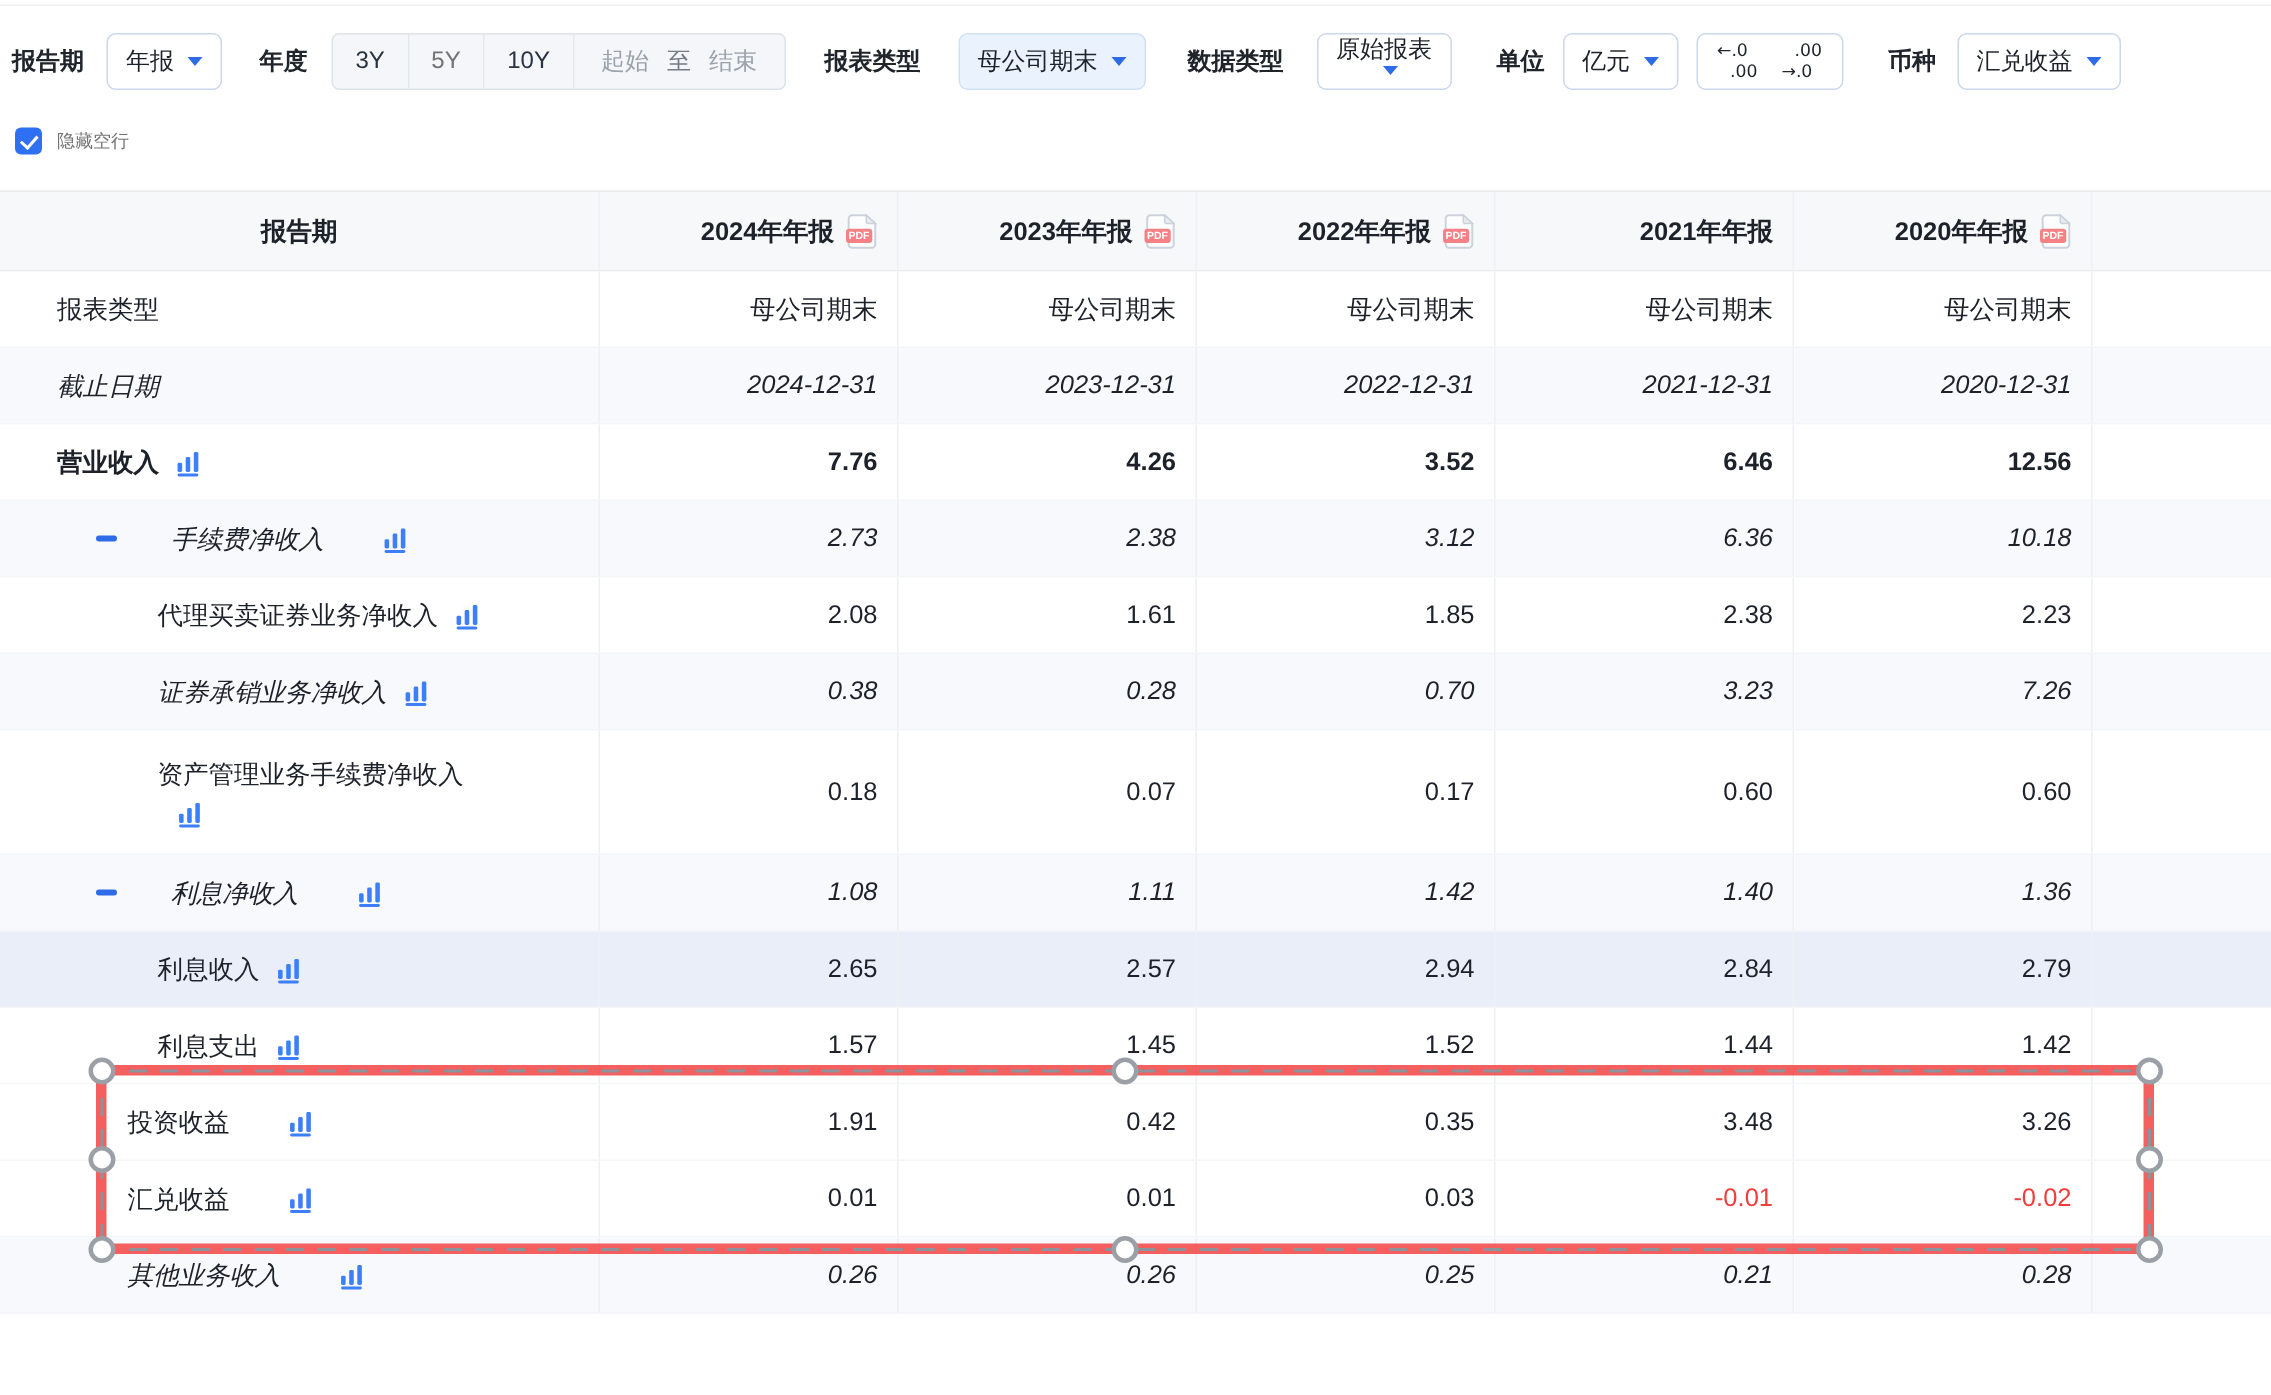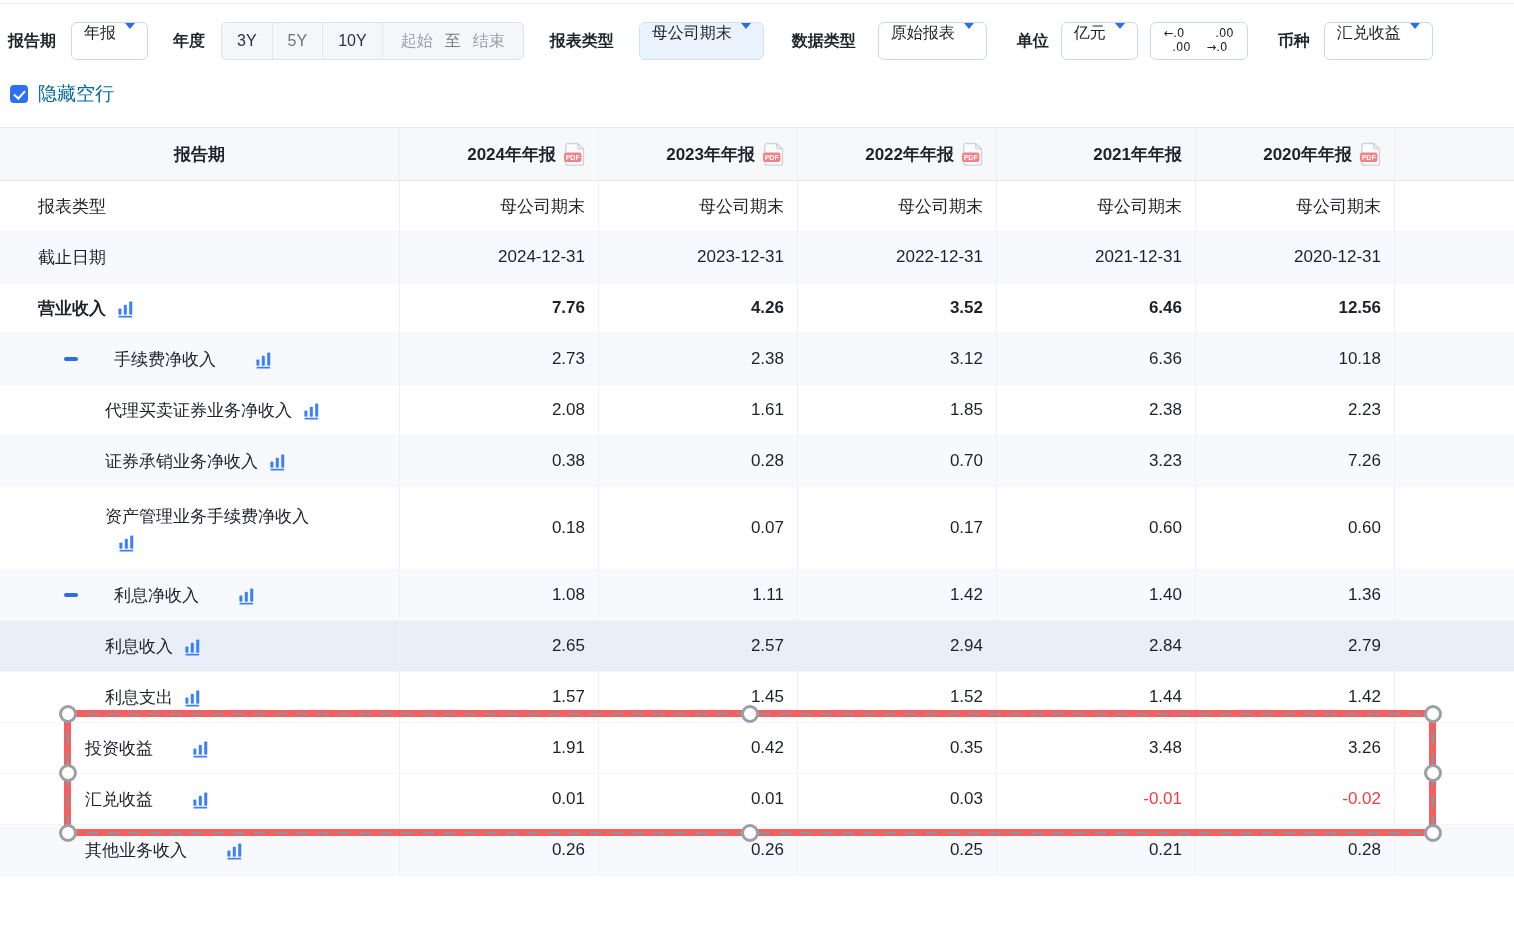--- a/index.html
+++ b/index.html
@@ -4,21 +4,21 @@
 <style>
   * { margin:0; padding:0; box-sizing:border-box; }
   html,body { width:1514px; height:930px; background:#fff; overflow:hidden;
     font-family:"Liberation Sans","DejaVu Sans",sans-serif; color:#1d2129; position:relative; }
 
   .top-line { height:1px; background:#eef0f3; margin-top:3px; }
 
   
   .toolbar { display:flex; align-items:center; height:42px; margin-top:16px; padding-left:8px; white-space:nowrap; }
   .tlabel { font-size:16px; font-weight:600; color:#20242b; }
-  .select { display:inline-flex; height:38px; border:1px solid #ccd7ea; border-radius:6px;
+  .select { display:inline-flex; align-items:center; height:38px; border:1px solid #ccd7ea; border-radius:6px;
     padding:0 12px; font-size:16px; background:#fff; cursor:pointer; }
   .select.blue { background:#eaf3fd; border-color:#cfe2f8; }
   .caret { width:0; height:0; border-left:5px solid transparent; border-right:5px solid transparent;
     border-top:6px solid #2e6be6; margin-left:9px; }
   .seg { display:inline-flex; align-items:stretch; height:38px; border:1px solid #dde3ea; border-radius:5px;
     background:#f4f6f9; overflow:hidden; }
   .seg-item { display:flex; align-items:center; padding:0 15px; font-size:16px; color:#2b3340;
     border-left:1px solid #e3e8ee; cursor:pointer; }
   .seg-item:first-child { border-left:none;text-align:right; }
   .seg-item.active { color:#737373; }
@@ -29,28 +29,28 @@
   .dec-btn { display:flex; flex-direction:column; font-size:11.5px; line-height:1.2; color:#20242b;
     width:27px; cursor:pointer; font-family:"DejaVu Sans",sans-serif; }
   .dec-btn .t { align-self:flex-start; } .dec-btn .b { align-self:flex-end; }
   .dec-btn.inc .t { align-self:flex-end; } .dec-btn.inc .b { align-self:flex-start; }
 
   
   .checkbox-row { display:flex; align-items:center; margin-top:22px; padding-left:10px; height:20px; gap:10px; }
   .checkbox { width:18px; height:18px; background:#2f6ff2; border-radius:4px; position:relative; cursor:pointer; flex:none; }
   .checkbox::after { content:""; position:absolute; left:6px; top:2.5px; width:5px; height:9px;
     border-right:2px solid #fff; border-bottom:2px solid #fff; transform:rotate(42deg); }
-  .cb-label { font-size:19px; color:#0369a1; }
+  .cb-label { font-size:12px; color:#737373; }
 
   
   .table { margin-top:23px; width:1514px; font-size:17px; }
   .tr { display:grid; grid-template-columns:400px 199px 199px 199px 199px 199px 1fr; height:51px; }
   .tr.head { height:54px; background:#f7f8fa; border-top:1px solid #e9eaec; border-bottom:1px solid #e9eaec; font-weight:700; }
   .tr.tall { height:83px; }
-  .tr.w { background:#fff; } .tr.l { background:#f8f9fc; } .tr.hl { background:#e9eef9; }
+  .tr.w { background:#fff; } .tr.l { background:#f8f9fc;font-style:italic; } .tr.hl { background:#e9eef9; }
   .tr { border-bottom:1px solid #f4f5f7; }
   .tr.head { border-bottom:1px solid #e9eaec; }
   .td { display:flex; align-items:center; border-right:1px solid #eef0f4; min-width:0; }
   .td.last { border-right:none; }
   .td.num { justify-content:flex-end; padding-right:13px; }
   .td.center { justify-content:center; }
   .head .td.num { font-weight:700; }
   .label-cell { padding-left:38px; gap:8px; }
   .label-cell.lvl1 { padding-left:64px;gap:36px; }
   .label-cell.lvl1.nominus { padding-left:85px; }
@@ -101,21 +101,21 @@
     </div>
   </div>
 
   <span class="tlabel" style="margin-left:26px;">报表类型</span>
   <div class="select blue" style="margin-left:25px;">
     <span>母公司期末</span>
     <i class="caret"></i>
   </div>
 
   <span class="tlabel" style="margin-left:28px;">数据类型</span>
-  <div class="select" style="margin-left:22px;">
+  <div class="select" style="margin-left:22px;flex-direction:column;">
     <span>原始报表</span>
     <i class="caret"></i>
   </div>
 
   <span class="tlabel" style="margin-left:30px;">单位</span>
   <div class="select" style="margin-left:12px;">
     <span>亿元</span>
     <i class="caret"></i>
   </div>
 

